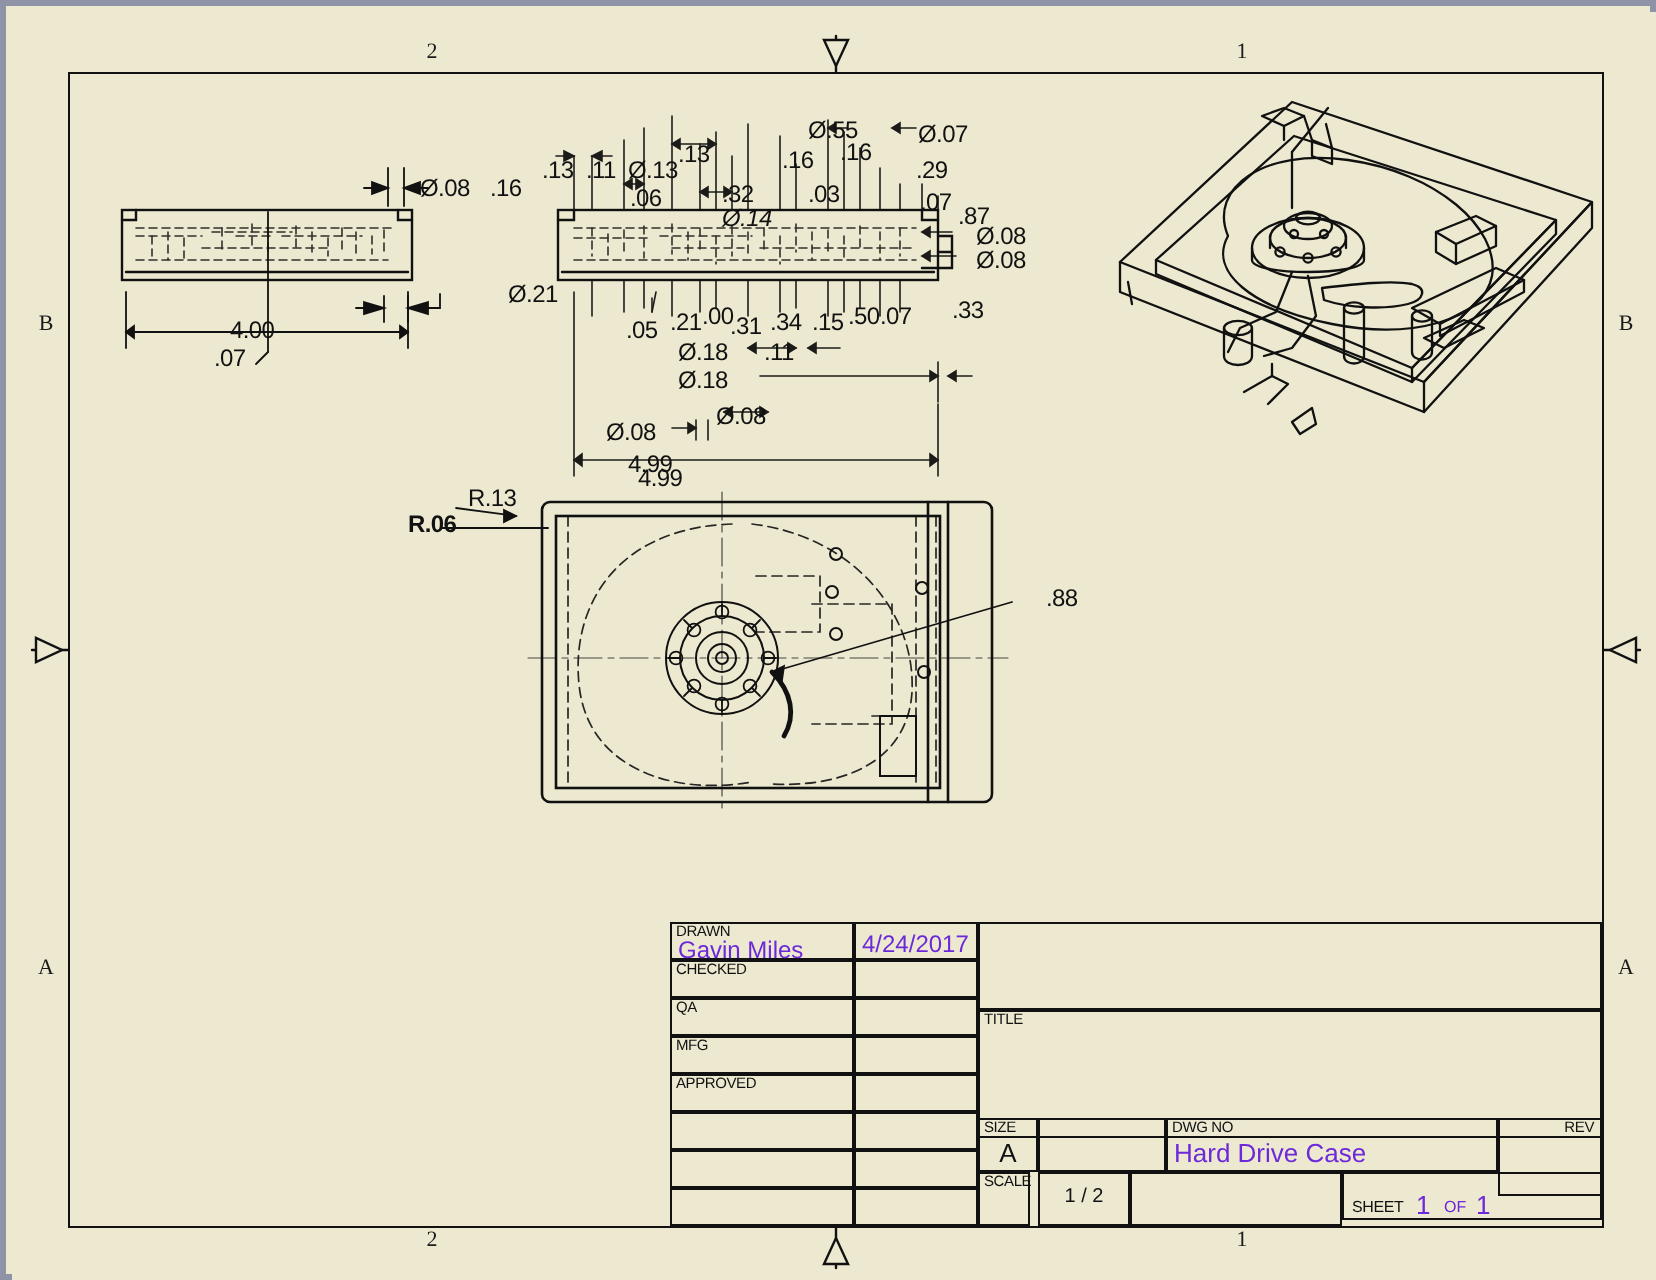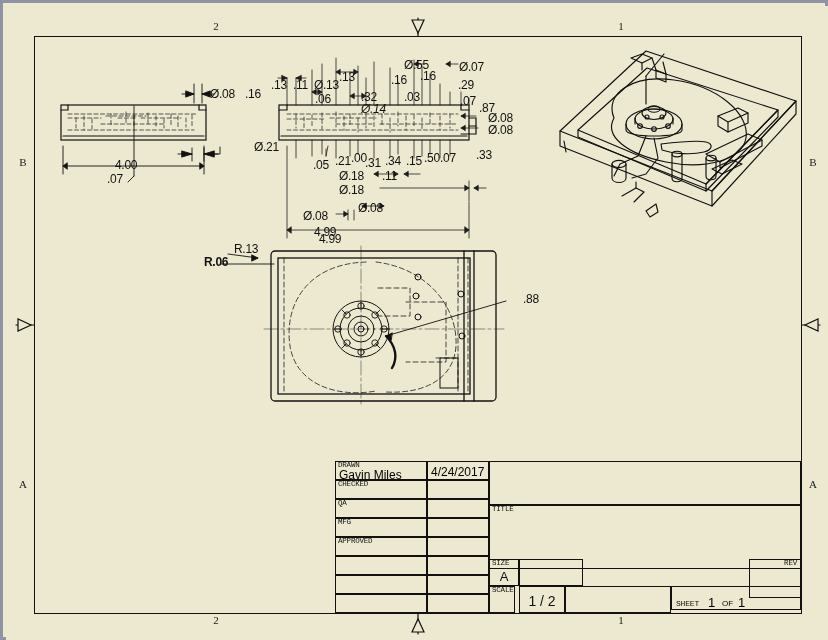--- a/index.html
+++ b/index.html
@@ -37,24 +37,24 @@
     letter-spacing:-0.3px;
   }
   
   .tb{
     position:absolute;left:329px;top:455px;width:466px;height:152px;
     box-sizing:border-box;
   }
   .tb .cell{position:absolute;box-sizing:border-box;border:1.2px solid #111;background:transparent;}
   .tb .tag{
     position:absolute;top:-1px;left:2px;font-size:7.5px;color:#111;
-    font-family:Liberation Mono, monospace;letter-spacing:-0.2px;
+    font-family:Liberation Sans, sans-serif;letter-spacing:-0.2px;
   }
   .tb .val{
-    position:absolute;left:3px;font-size:12px;color:#000000;
+    position:absolute;left:3px;font-size:12px;color:#6d28d9;
     font-family:"Liberation Sans", sans-serif;white-space:nowrap;
   }
   .tb .valc{
     position:absolute;width:100%;text-align:center;font-size:13px;color:#111;
     font-family:"Liberation Sans", sans-serif;
   }
 </style>
 </head>
 <body>
 
@@ -483,30 +483,34 @@
       <div class="cell" style="left:154px;top:44px;width:312px;height:64px;">
         <span class="tag">TITLE</span>
         <span class="val" style="top:22px;font-size:13px;"></span>
       </div>
 
       <div class="cell" style="left:154px;top:98px;width:30px;height:27px;">
         <span class="tag">SIZE</span>
         <span class="valc" style="top:9px;">A</span>
       </div>
       <div class="cell" style="left:184px;top:98px;width:64px;height:27px;"></div>
+      <div class="cell" style="left:248px;top:98px;width:166px;height:27px;">
+        <span class="tag">DWG NO</span>
+        <span class="val" style="top:9px;font-size:13px;">Hard Drive Case</span>
+      </div>
       <div class="cell" style="left:414px;top:98px;width:52px;height:39px;">
         <span class="tag" style="left:auto;right:3px;">REV</span>
         <span class="valc" style="top:9px;"></span>
       </div>
 
       <div class="cell" style="left:154px;top:125px;width:26px;height:27px;">
         <span class="tag">SCALE</span>
       </div>
       <div class="cell" style="left:184px;top:125px;width:46px;height:27px;">
-        <span class="valc" style="top:6px;font-size:14px;">1 / 2</span>
+        <span class="valc" style="top:6px;font-size:10px;">1 / 2</span>
       </div>
       <div class="cell" style="left:230px;top:125px;width:106px;height:27px;"></div>
       <div class="cell" style="left:336px;top:125px;width:130px;height:24px;">
         <span class="tag" style="top:12px;left:4px;font-size:8px;">SHEET</span>
         <span class="val" style="left:36px;top:8px;font-size:13px;">1</span>
         <span class="val" style="left:50px;top:12px;font-size:8px;">OF</span>
         <span class="val" style="left:66px;top:8px;font-size:13px;">1</span>
       </div>
     </div>
 

